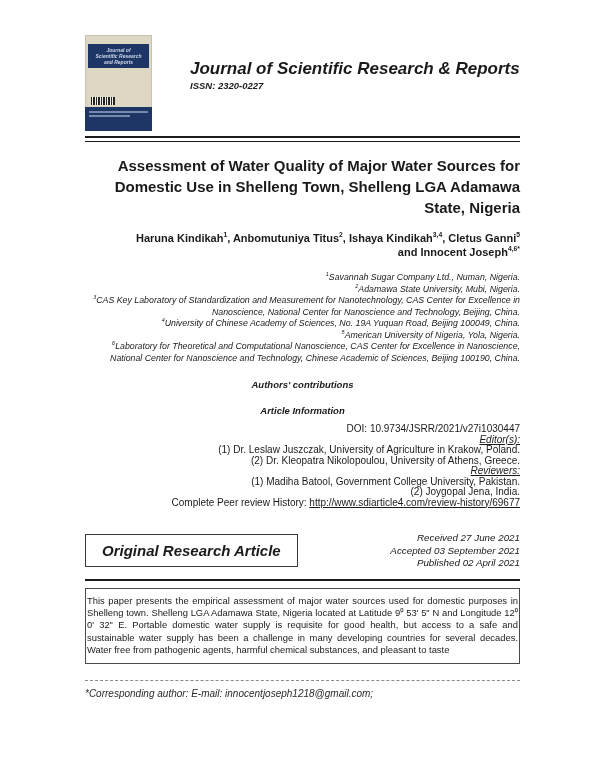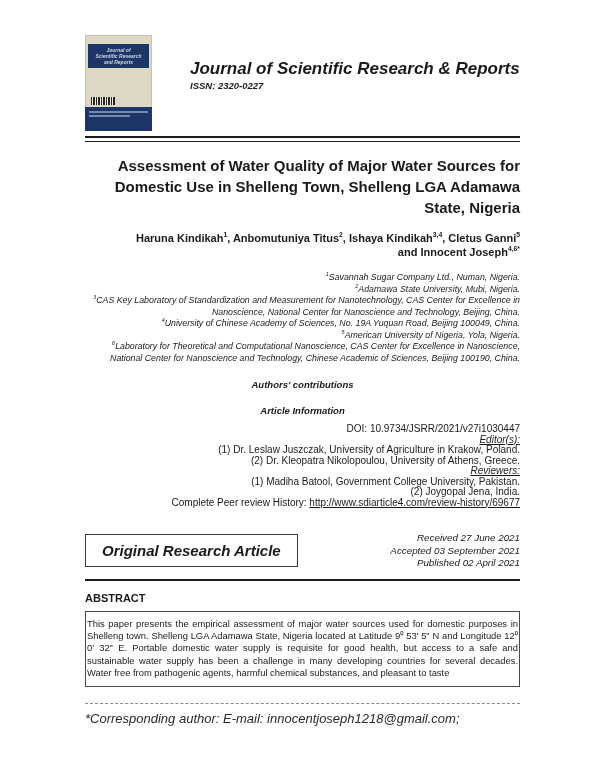--- a/index.html
+++ b/index.html
@@ -71,21 +71,21 @@
   .thick-rule { margin-top:9px; border-top:2.5px solid #1c1c1c; }
 
   
   .abstract-head { margin-top:11px; font-weight:bold; font-size:11px; }
   .abstract-box {
     margin-top:7px; border:1px solid #4a4a4a; padding:6px 1px;
     font-size:9.4px; line-height:12.4px; text-align:justify;
   }
 
   .footer-rule { margin-top:16px; border-top:1px dashed #8a8a8a; }
-  .footnote { margin-top:7px; font-style:italic; font-size:13px; color:#2a2a2a; }
+  .footnote { margin-top:7px; font-style:italic; font-size:10px; color:#2a2a2a; }
 </style>
 </head>
 <body>
 
 <div class="page">
 
   <div class="header">
     <div class="cover">
       <div class="cover-topband">
         <div class="ctl">Journal of</div>
@@ -146,19 +146,18 @@
     <div class="badge">Original Research Article</div>
     <div class="dates">
       <div>Received 27 June 2021</div>
       <div>Accepted 03 September 2021</div>
       <div>Published 02 April 2021</div>
     </div>
   </div>
 
   <div class="thick-rule"></div>
 
-  <div class="abstract-head">ABSTRACT</div>
   <div class="abstract-box">This paper presents the empirical assessment of major water sources used for domestic purposes in Shelleng town. Shelleng LGA Adamawa State, Nigeria located at Latitude 9⁰ 53' 5" N and Longitude 12⁰ 0' 32" E. Portable domestic water supply is requisite for good health, but access to a safe and sustainable water supply has been a challenge in many developing countries for several decades. Water free from pathogenic agents, harmful chemical substances, and pleasant to taste</div>
 
   <div class="footer-rule"></div>
   <div class="footnote">*Corresponding author: E-mail: innocentjoseph1218@gmail.com;</div>
 
 </div>
 
 </body></html>

